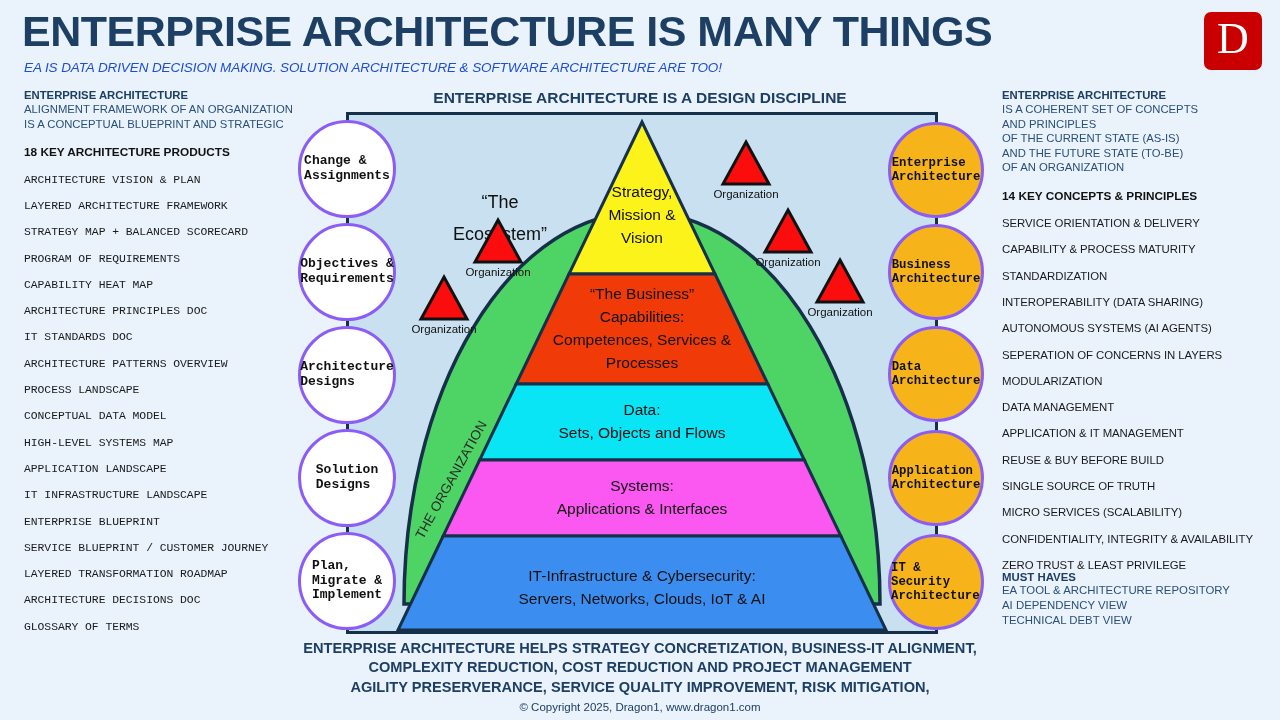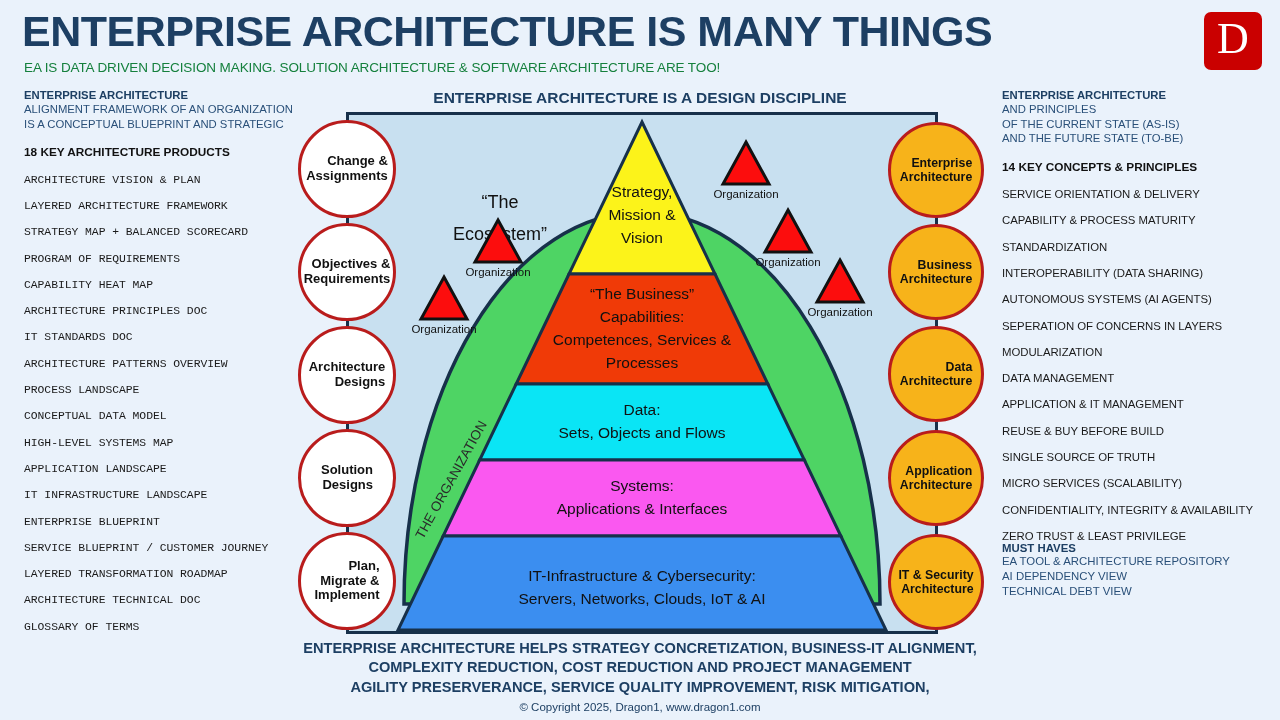--- a/index.html
+++ b/index.html
@@ -14,22 +14,22 @@
   .page{position:absolute;inset:0;}
 
   
   .title{
     position:absolute;left:22px;top:10px;
     font-size:43px;font-weight:bold;letter-spacing:-0.5px;
     color:#1d3f63;line-height:1.0;white-space:nowrap;
   }
   .subtitle{
     position:absolute;left:24px;top:60px;
-    font-size:13.5px;font-weight:normal;color:#15803d;
-    letter-spacing:-0.1px;white-space:nowrap;
+    font-size:13.5px;font-weight:normal;color:#1d4ed8;
+    letter-spacing:-0.1px;white-space:nowrap;font-style:italic;
   }
   .logo{
     position:absolute;right:18px;top:12px;
     width:58px;height:58px;border-radius:7px;
     background:#ca0000;
     display:flex;align-items:center;justify-content:center;
   }
   .logo span{
     font-family:"Liberation Serif", serif;
     color:#fff;font-size:44px;line-height:1;
@@ -61,23 +61,23 @@
   .stage-bg{
     position:absolute;inset:0;
     background:#c8e0f0;
     border:3px solid #17304a;
     box-sizing:border-box;
   }
   .svgwrap{position:absolute;inset:0;}
 
   
   .circle{
-    position:absolute;border:3px solid #b91c1c;border-radius:50%;
-    display:flex;align-items:center;justify-content:center;text-align:right;
-    font-weight:bold;line-height:1.14;box-sizing:border-box;
+    position:absolute;border:3px solid #8b5cf6;border-radius:50%;
+    display:flex;align-items:center;justify-content:center;text-align:left;
+    font-weight:bold;line-height:1.14;box-sizing:border-box;font-family:Liberation Mono, monospace;
   }
   .circle-left{
     width:98px;height:98px;background:#ffffff;color:#111;font-size:13px;
     left:298px;
   }
   .circle-right{
     width:96px;height:96px;background:#f7b31a;color:#111;font-size:12.3px;
     left:888px;
   }
   .connector{position:absolute;width:3px;background:#17304a;left:0;}
@@ -118,30 +118,32 @@
         <li>IT STANDARDS DOC</li>
         <li>ARCHITECTURE PATTERNS OVERVIEW</li>
         <li>PROCESS LANDSCAPE</li>
         <li>CONCEPTUAL DATA MODEL</li>
         <li>HIGH-LEVEL SYSTEMS MAP</li>
         <li>APPLICATION LANDSCAPE</li>
         <li>IT INFRASTRUCTURE LANDSCAPE</li>
         <li>ENTERPRISE BLUEPRINT</li>
         <li>SERVICE BLUEPRINT / CUSTOMER JOURNEY</li>
         <li>LAYERED TRANSFORMATION ROADMAP</li>
-        <li>ARCHITECTURE TECHNICAL DOC</li>
+        <li>ARCHITECTURE DECISIONS DOC</li>
         <li>GLOSSARY OF TERMS</li>
       </ul>
   </div>
 
   <div class="side side-right">
     <div class="lead-h">ENTERPRISE ARCHITECTURE</div>
+    <div class="lead-l">IS A COHERENT SET OF CONCEPTS</div>
     <div class="lead-l">AND PRINCIPLES</div>
     <div class="lead-l">OF THE CURRENT STATE (AS-IS)</div>
     <div class="lead-l">AND THE FUTURE STATE (TO-BE)</div>
+    <div class="lead-l">OF AN ORGANIZATION</div>
     <div class="sec-h">14 KEY CONCEPTS &amp; PRINCIPLES</div>
     <ul id="right-list">
         <li>SERVICE ORIENTATION &amp; DELIVERY</li>
         <li>CAPABILITY &amp; PROCESS MATURITY</li>
         <li>STANDARDIZATION</li>
         <li>INTEROPERABILITY (DATA SHARING)</li>
         <li>AUTONOMOUS  SYSTEMS (AI AGENTS)</li>
         <li>SEPERATION OF CONCERNS IN LAYERS</li>
         <li>MODULARIZATION</li>
         <li>DATA MANAGEMENT</li>

